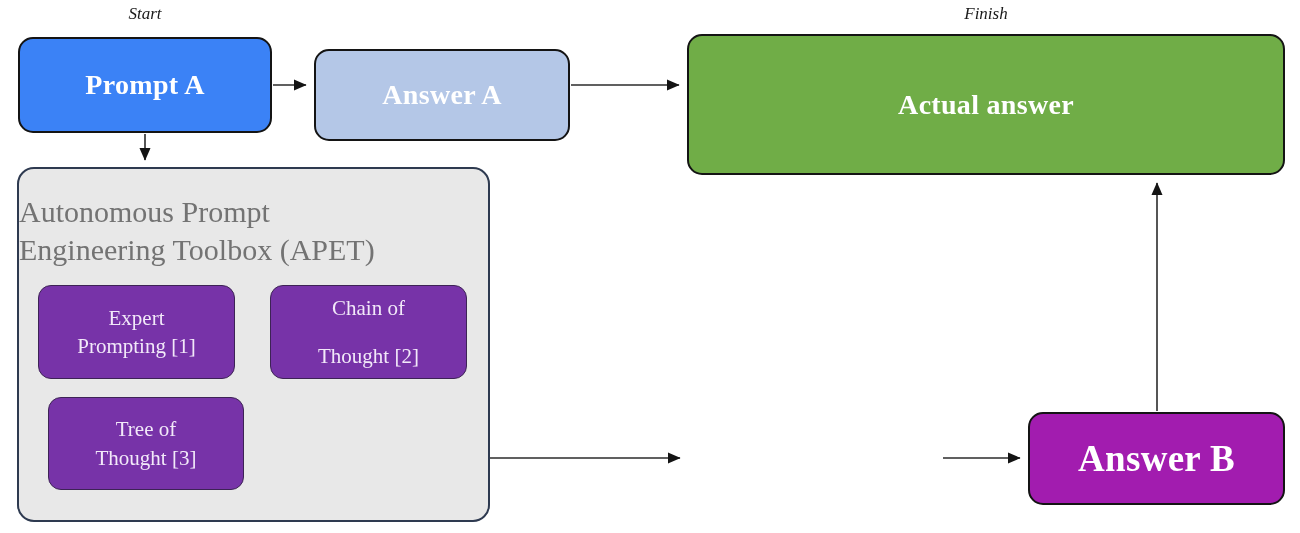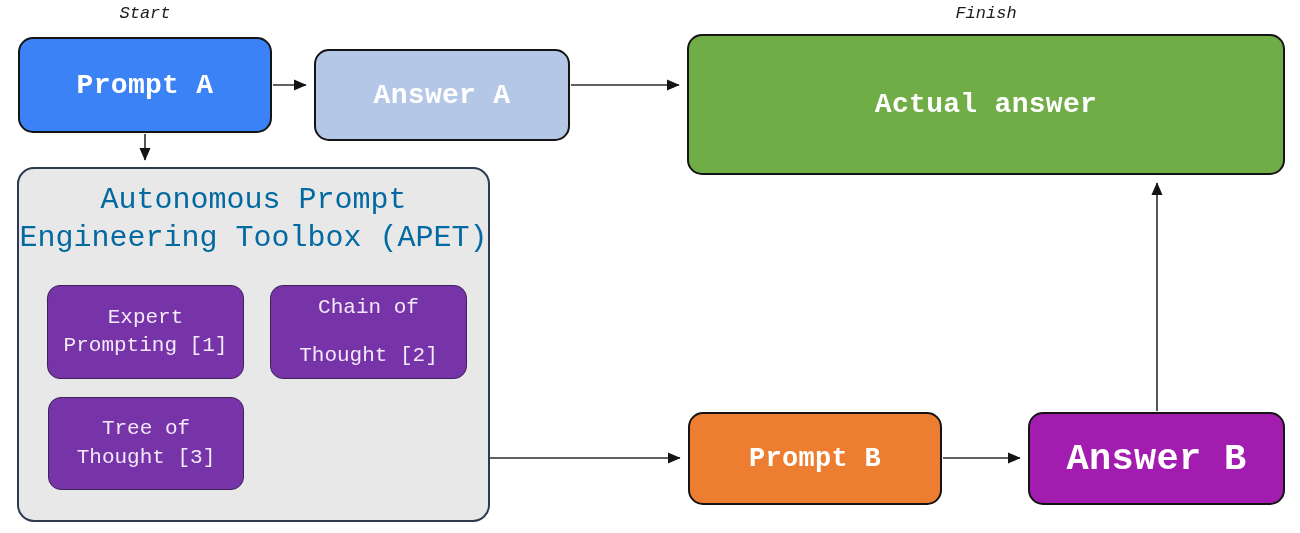--- a/index.html
+++ b/index.html
@@ -1,21 +1,21 @@
 <!DOCTYPE html>
 <html><head>
 <meta charset="utf-8">
 <style>
   html, body { margin: 0; padding: 0; background: #ffffff; }
   .canvas {
     position: relative;
     width: 1300px;
     height: 533px;
     background: #ffffff;
-    font-family: Liberation Mono, monospace;
+    font-family: Liberation Serif, serif;
     overflow: hidden;
   }
   .arrow-layer {
     position: absolute;
     left: 0; top: 0;
     width: 1300px; height: 533px;
     z-index: 1;
   }
   .arrow-layer line { stroke: #2b2b2b; stroke-width: 1.6; }
   .stage-label {
@@ -43,25 +43,24 @@
   .node-lg { font-size: 28px; letter-spacing: 0.3px; }
   .apet-box {
     position: absolute;
     z-index: 2;
     box-sizing: border-box;
     border: 2.6px solid #2e3a50;
     border-radius: 17px;
     background: #e8e8e8;
   }
   .apet-title {
-    margin-top: 12px;
-    text-align: center;
+    margin-top: 24px;
     font-size: 30px;
     line-height: 1.28;
-    color: #0369a1;
+    color: #737373;
     font-weight: normal;
   }
   .tool {
     position: absolute;
     box-sizing: border-box;
     border: 1.8px solid #3d2355;
     border-radius: 13px;
     display: flex;
     flex-direction: column;
     align-items: center;
@@ -107,37 +106,34 @@
   <div class="node node-lg" style="left: 687px; top: 34px; width: 598px; height: 141px; background: rgb(112, 173, 71);">
     <span>Actual answer</span>
   </div>
 
   <div class="apet-box" style="left: 17px; top: 167px; width: 473px; height: 355px; background: rgb(232, 232, 232); border-color: rgb(46, 58, 80);">
     <div class="apet-title">
       <div>Autonomous Prompt</div>
       <div>Engineering Toolbox (APET)</div>
     </div>
 
-    <div class="tool" style="left: 28px; top: 116px; width: 197px; height: 94px; background: rgb(119, 51, 168);">
+    <div class="tool" style="left: 19px; top: 116px; width: 197px; height: 94px; background: rgb(119, 51, 168);">
       <span>Expert</span>
       <span>Prompting [1]</span>
     </div>
 
     <div class="tool" style="left: 251px; top: 116px; width: 197px; height: 94px; background: rgb(119, 51, 168); gap: 20px;">
       <span>Chain of</span>
       <span>Thought [2]</span>
     </div>
 
     <div class="tool" style="left: 29px; top: 228px; width: 196px; height: 93px; background: rgb(119, 51, 168);">
       <span>Tree of</span>
       <span>Thought [3]</span>
     </div>
   </div>
 
-  <div class="node node-lg" style="left: 688px; top: 412px; width: 254px; height: 93px; font-size: 27px; background: rgb(237, 125, 49);">
-    <span>Prompt B</span>
-  </div>
 
   <div class="node node-lg" style="left: 1028px; top: 412px; width: 257px; height: 93px; font-size: 37px; background: #a21caf;">
     <span>Answer B</span>
   </div>
 
 </div>
 
 </body></html>

